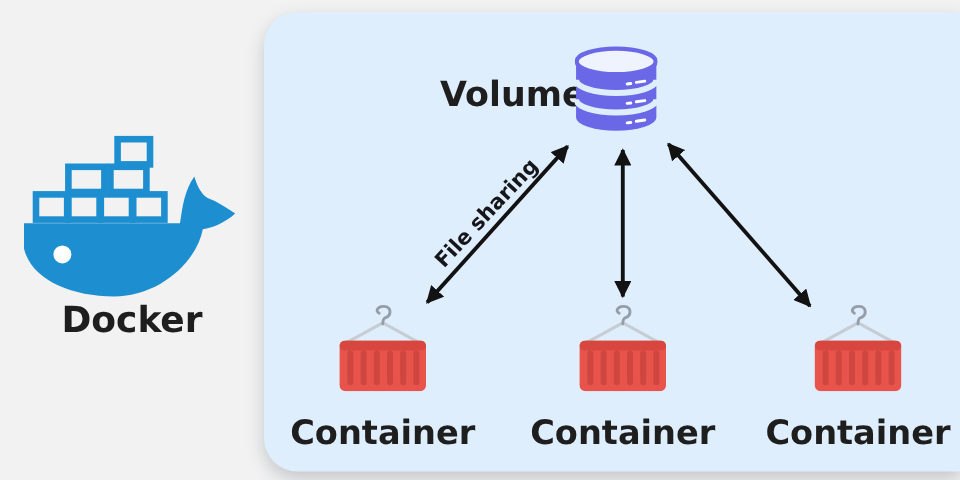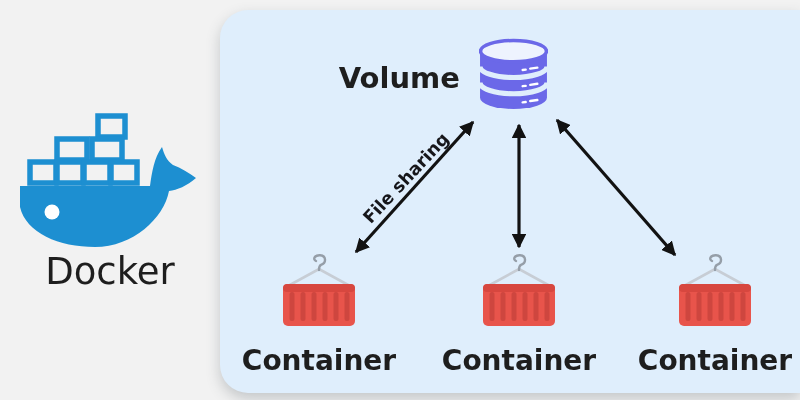--- a/index.html
+++ b/index.html
@@ -13,25 +13,25 @@
 
   .panel{
     position:absolute;left:220px;top:10px;width:580px;height:383px;
     background:#DFEEFC;border-radius:28px 0 0 28px;
     box-shadow:0 6px 14px rgba(60,70,80,0.25);
   }
 
   .docker-logo{position:absolute;left:15px;top:110px;width:185px;height:140px;}
   .docker-label{
     position:absolute;left:20px;top:250px;width:180px;
-    text-align:center;font-size:37px;font-weight:normal;color:#1E1E1E;
+    text-align:center;font-size:30px;font-weight:bold;color:#1E1E1E;
   }
 
   .volume-label{
-    position:absolute;left:280px;top:61px;width:180px;
+    position:absolute;left:308px;top:61px;width:180px;
     text-align:right;font-size:29px;font-weight:bold;color:#1E1E1E;
   }
   .db-icon{position:absolute;left:479px;top:38px;width:69px;height:73px;}
 
   .arrows-layer{position:absolute;left:0;top:0;width:800px;height:400px;pointer-events:none;}
 
   .file-sharing-label{
     position:absolute;left:406px;top:178px;
     transform:translate(-50%,-50%) rotate(-47deg);
     font-size:17.5px;font-weight:bold;color:#16161a;white-space:nowrap;

